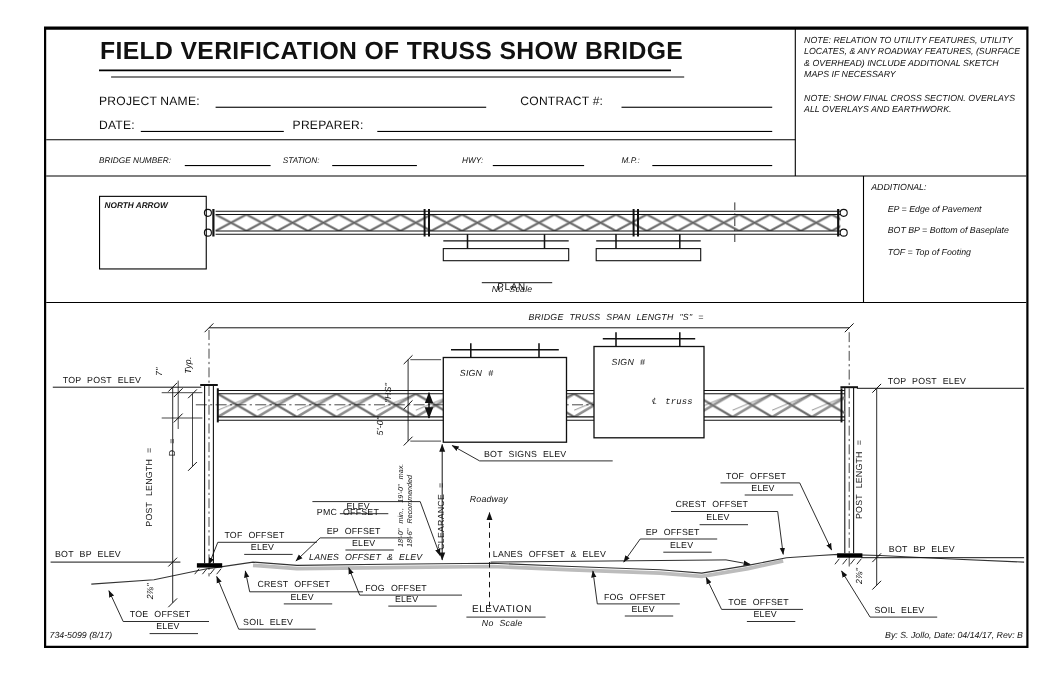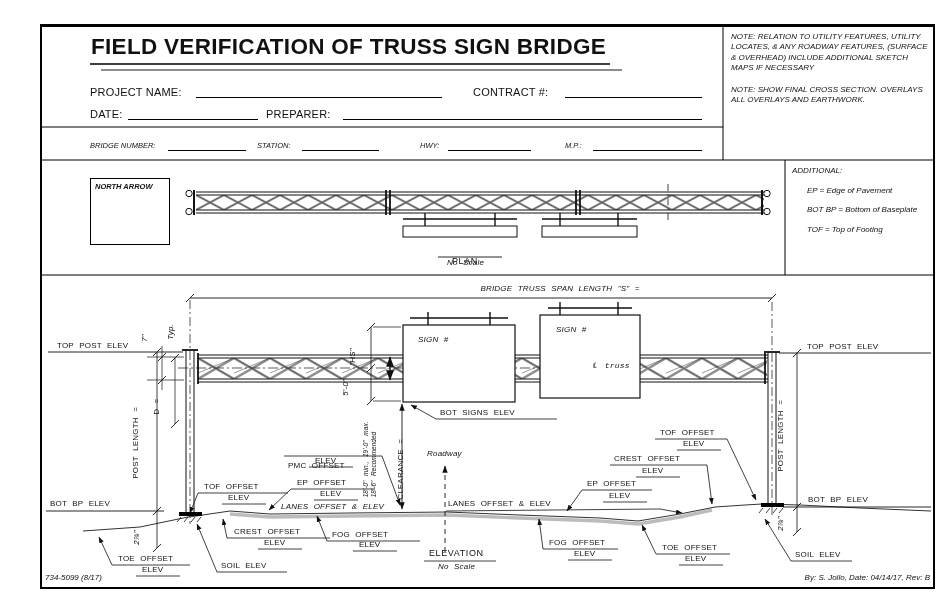--- a/index.html
+++ b/index.html
@@ -11,21 +11,21 @@
   .title{position:absolute;left:91px;top:34px;font-size:22.5px;font-weight:700;letter-spacing:.3px}
   .flabel{position:absolute;font-size:11px;letter-spacing:.2px;white-space:nowrap}
   .blank{position:absolute;height:13px;border-bottom:1px solid #000}
   .sm-it{font-size:7.5px;font-style:italic;font-weight:700}
   .brg{position:absolute;font-size:7.5px;font-style:italic;white-space:nowrap}
   .notes{position:absolute;left:731px;top:32px;width:198px;font-size:8px;font-style:italic;line-height:1.3}
   .notes p{margin:0 0 11px}
   .defs{position:absolute;left:792px;top:166px;width:141px;font-size:8px;font-style:italic;line-height:1.2}
   .defs .di{margin-top:10px;padding-left:15px}
   .defs .di.wrap{padding-left:49px;text-indent:-34px}
-  .nbox{position:absolute;left:90px;top:178px;width:80px;height:67px;border:1px solid #000}
+  .nbox{position:absolute;left:90px;top:178px;width:98px;height:67px;border:1px solid #000}
   .nbox span{position:absolute;left:4px;top:3px}
   .lbl{position:absolute;font-size:8px;letter-spacing:.2px;word-spacing:3px;white-space:nowrap;line-height:1.1}
   .it{font-style:italic}
   .b9{font-size:9px;letter-spacing:.6px}
   .rot{transform:rotate(-90deg);transform-origin:0 100%}
   .cnote{font-size:6.5px;line-height:1.25;letter-spacing:0}
   .cl{font-family:Liberation Mono, monospace}
   .foot{position:absolute;font-size:8px;font-style:italic;white-space:nowrap}
 </style>
 </head>
@@ -227,21 +227,21 @@
         <line x1="679" y1="565" x2="723" y2="565"></line>
 
         <line x1="791" y1="561" x2="852" y2="561"></line>
         <line x1="791" y1="561" x2="765" y2="519" marker-end="url(#ah)"></line>
 
         <line x1="424" y1="561" x2="496" y2="561"></line>
       </g>
     </g>
   </svg>
 
-  <div class="title">FIELD VERIFICATION OF TRUSS SIGN BRIDGE</div>
+  <div class="title">FIELD VERIFICATION OF TRUSS SHOW BRIDGE</div>
 
   <div class="flabel" style="left:90px;top:86px">PROJECT NAME:</div>
   <div class="blank" style="left:196px;top:85px;width:246px"></div>
   <div class="flabel" style="left:473px;top:86px">CONTRACT #:</div>
   <div class="blank" style="left:565px;top:85px;width:137px"></div>
 
   <div class="flabel" style="left:90px;top:108px">DATE:</div>
   <div class="blank" style="left:128px;top:107px;width:130px"></div>
   <div class="flabel" style="left:266px;top:108px">PREPARER:</div>
   <div class="blank" style="left:343px;top:107px;width:359px"></div>

